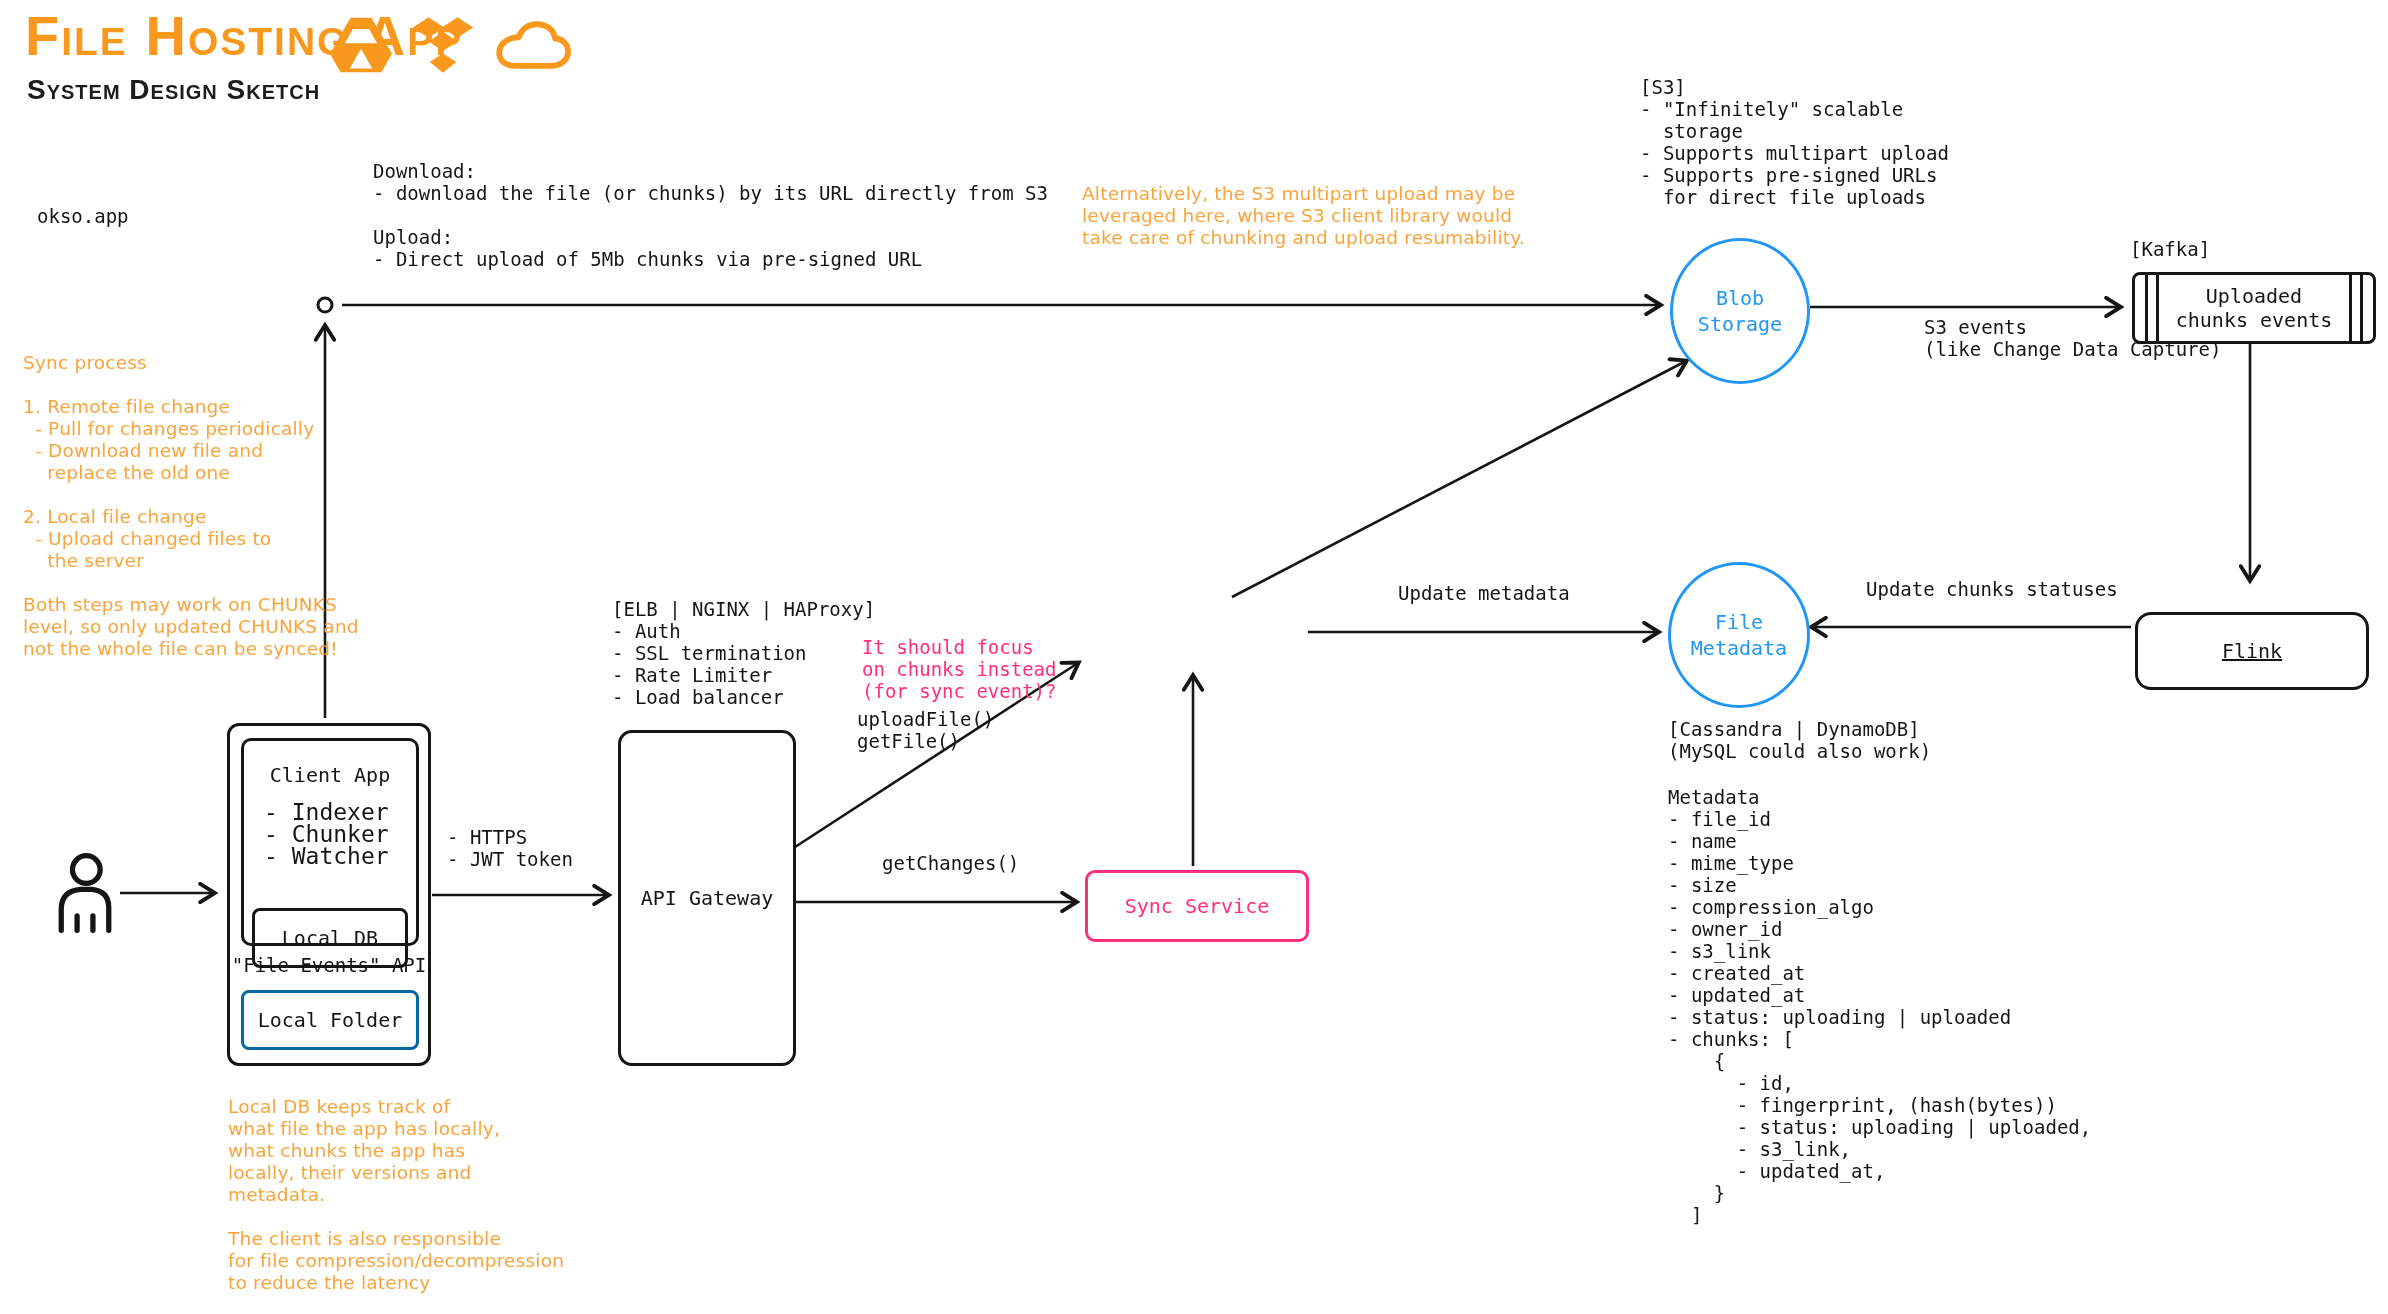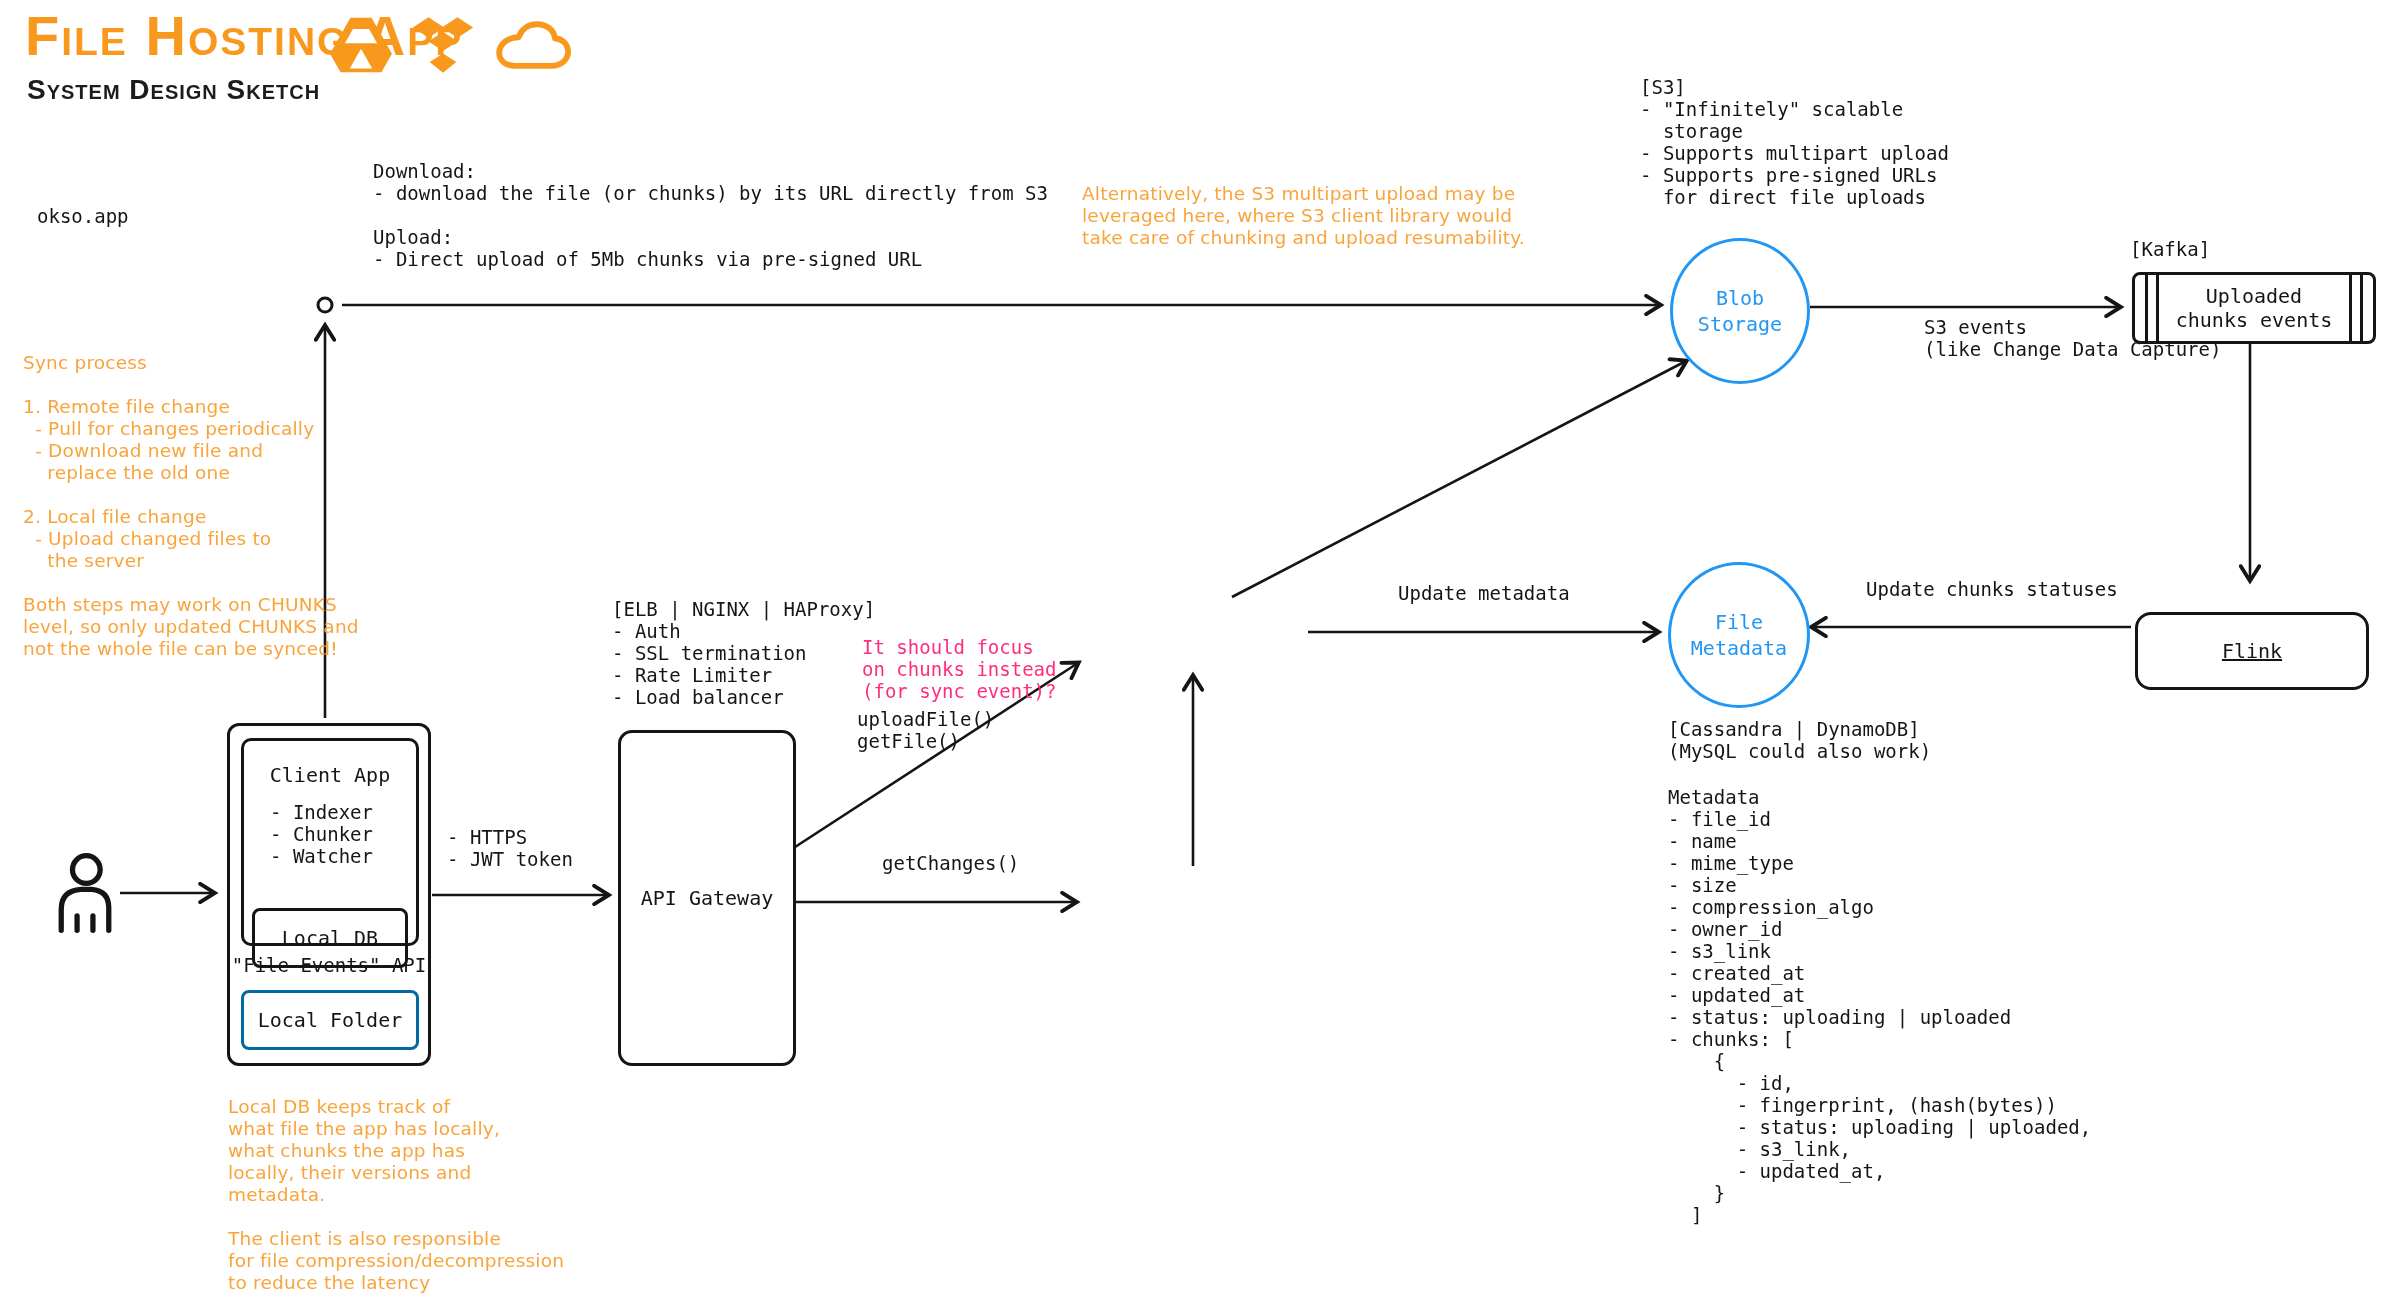--- a/index.html
+++ b/index.html
@@ -147,38 +147,39 @@
 
 The client is also responsible
 for file compression/decompression
 to reduce the latency</div>
 
   <div class="ellipse" style="left:1670px;top:238px;width:134px;height:140px;">Blob
 Storage</div>
   <div class="ellipse" style="left:1668px;top:562px;width:136px;height:140px;">File
 Metadata</div>
 
+  <div class="node pink" style="left:1085px;top:870px;width:218px;height:66px;">Sync Service</div>
 
   <div class="node" style="left:618px;top:730px;width:172px;height:330px;border-radius:14px;">API Gateway</div>
 
   <div class="node" style="left:2132px;top:272px;width:238px;height:66px;border-radius:8px;">
     <div class="bar" style="left:10px;"></div>
     <div class="bar" style="left:21px;"></div>
     <div class="bar" style="right:10px;"></div>
     <div class="bar" style="right:21px;"></div>
     <span style="white-space:pre-line;">Uploaded
 chunks events</span>
   </div>
 
   <div class="node" style="left:2135px;top:612px;width:228px;height:72px;border-radius:16px;text-decoration:underline;">Flink</div>
 
   <div class="abs" style="left:227px;top:723px;width:198px;height:337px;border:3px solid #151515;border-radius:12px;background:#fff;">
     <div class="abs" style="left:11px;top:12px;width:172px;height:202px;border:3px solid #151515;border-radius:10px;">
       <div class="abs" style="left:0;right:0;top:22px;text-align:center;font-size:20px;">Client App</div>
-      <div class="abs mono" style="left:26px;top:60px;font-size:19px;">- Indexer
+      <div class="abs mono" style="left:20px;top:60px;font-size:23px;">- Indexer
 - Chunker
 - Watcher</div>
       <div class="abs" style="left:8px;top:132px;width:150px;height:54px;border:3px solid #151515;border-radius:8px;display:flex;align-items:center;justify-content:center;font-size:20px;margin-top:35px;">Local DB</div>
     </div>
     <div class="abs" style="left:-8px;right:-8px;top:228px;text-align:center;font-size:19px;">"File Events" API</div>
     <div class="abs" style="left:11px;top:264px;width:172px;height:54px;border:3px solid #0369a1;border-radius:8px;display:flex;align-items:center;justify-content:center;font-size:20px;">Local Folder</div>
   </div>
 
   <svg class="abs" style="left:52px;top:852px;" width="66" height="84" viewBox="0 0 100 126">
     <circle cx="52" cy="26" r="21" fill="none" stroke="#151515" stroke-width="8"></circle>

